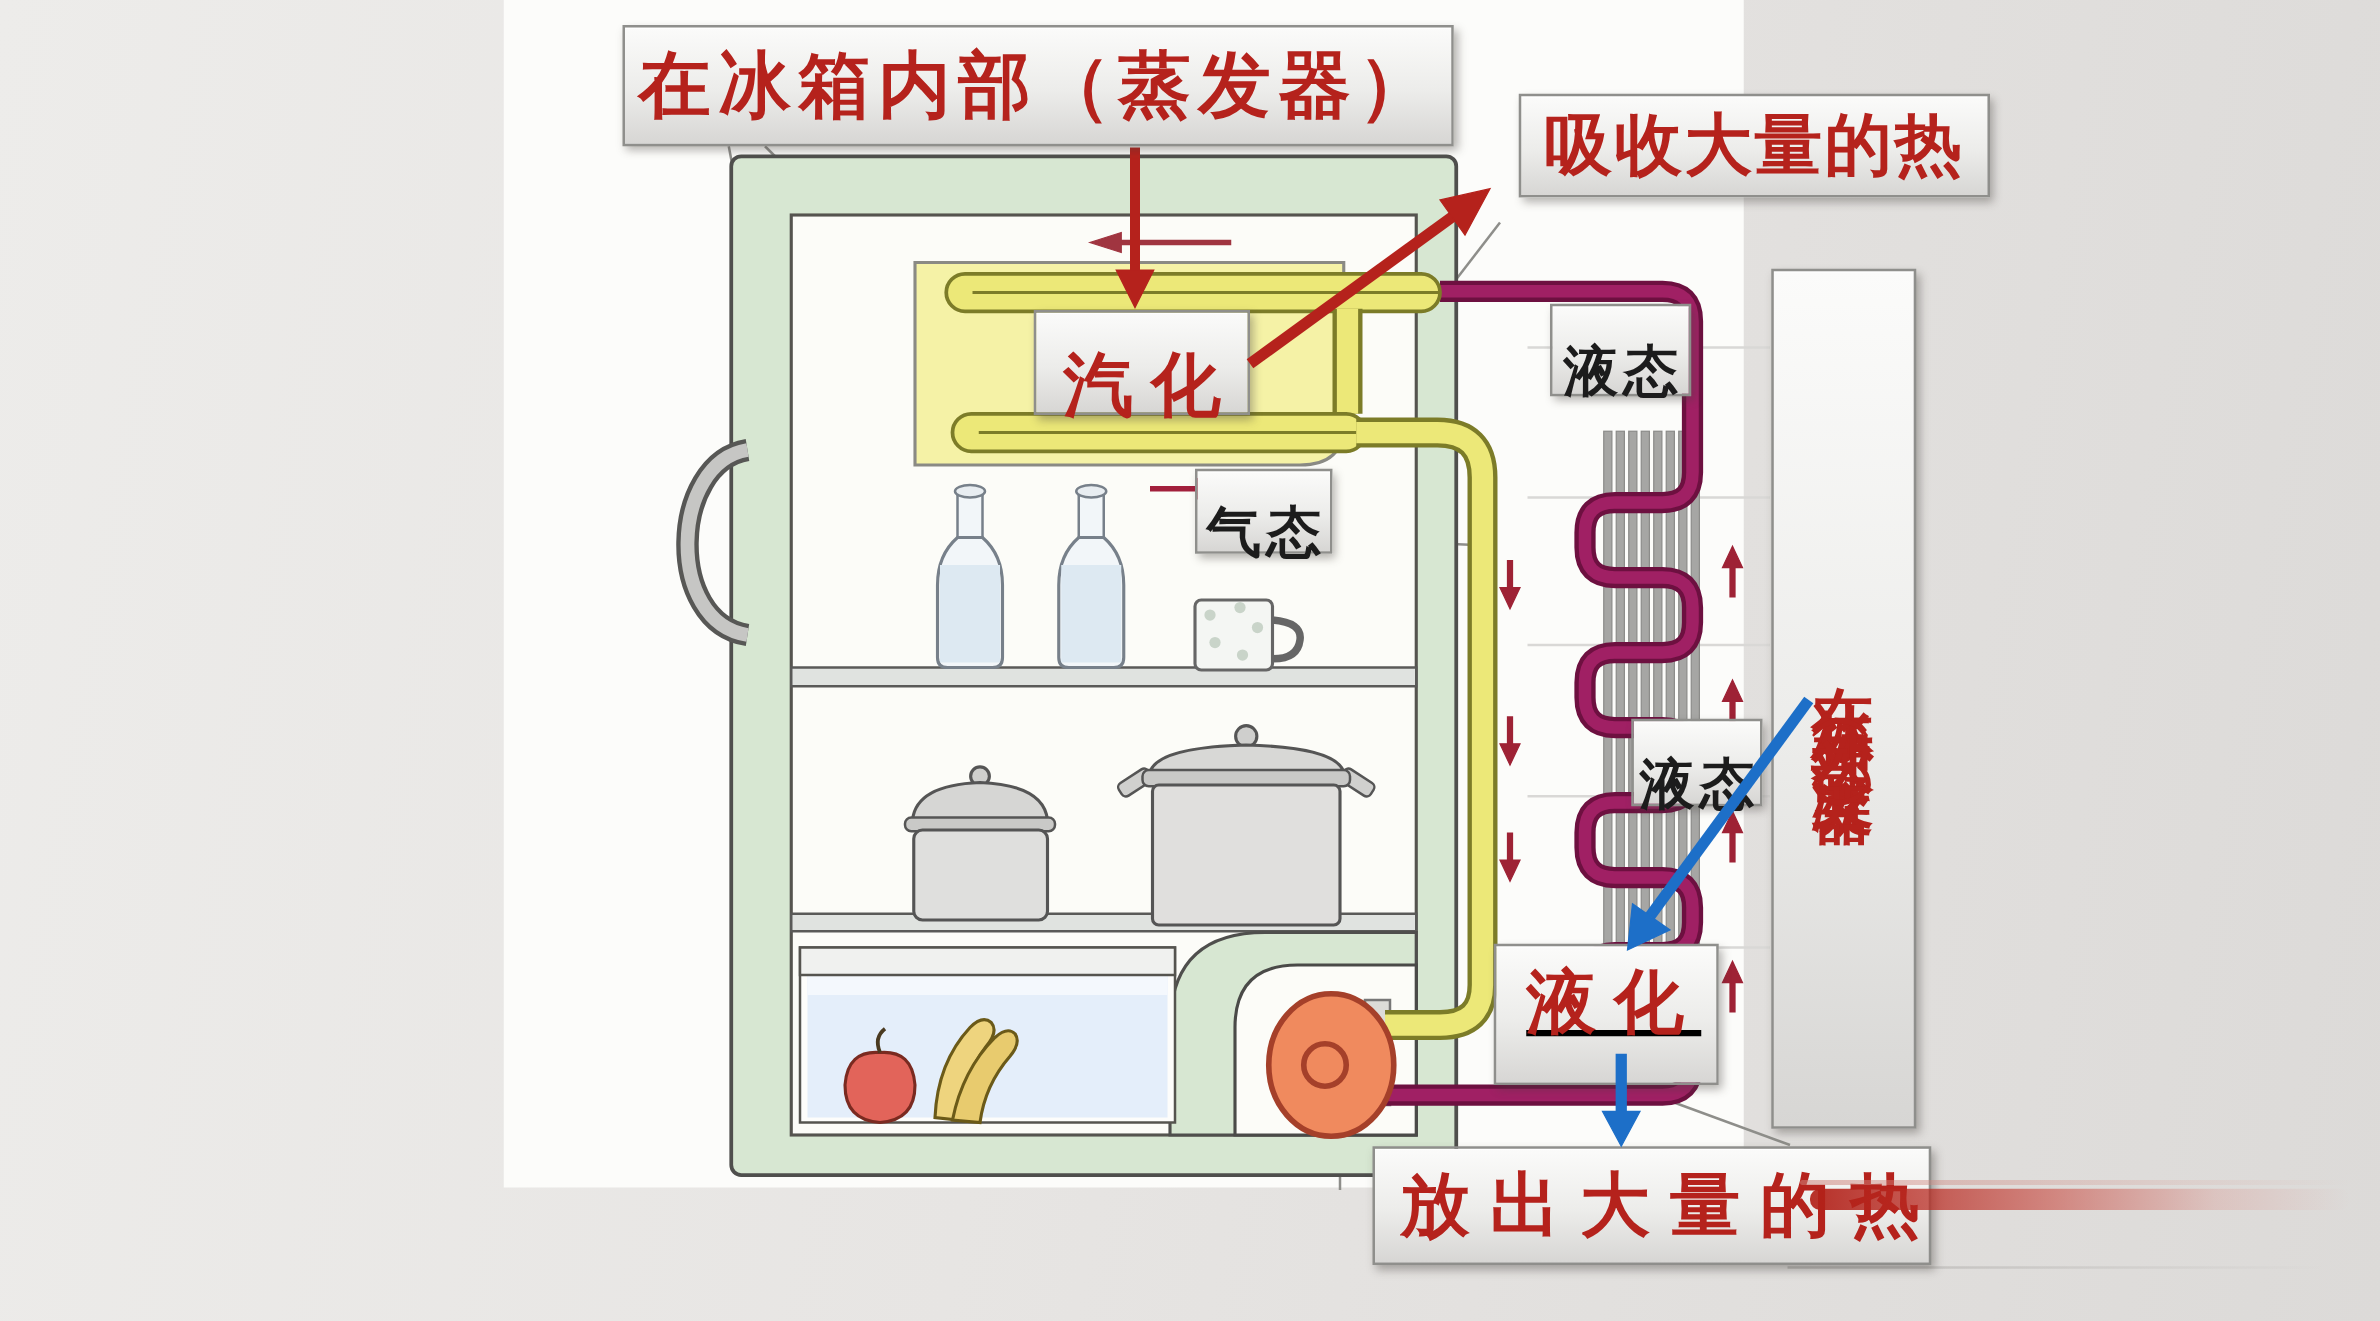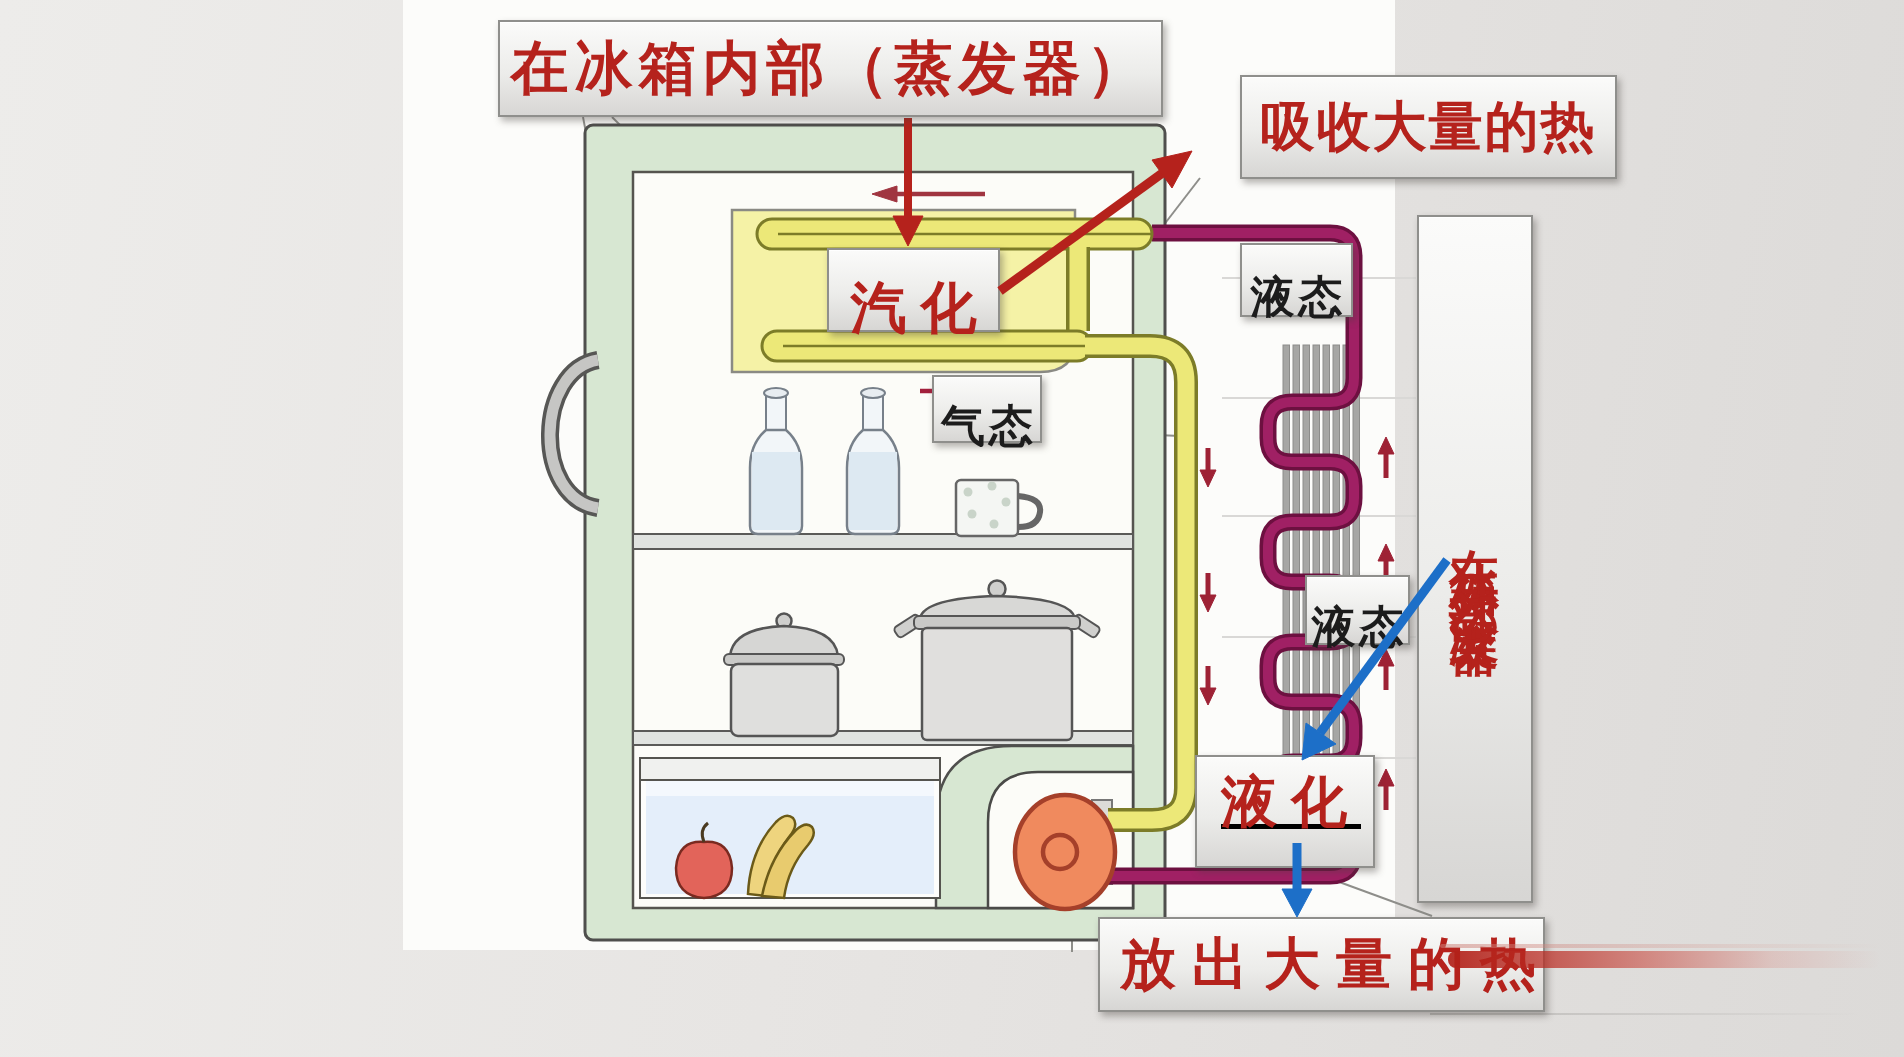--- a/index.html
+++ b/index.html
@@ -201,33 +201,33 @@
   <g fill="#b5221c" stroke="#b5221c">
     <line x1="908" y1="118" x2="908" y2="220" stroke-width="8"></line>
     <polygon points="893,216 923,216 908,246"></polygon>
   </g>
 </svg>
 
 <div class="labelbox" style="left:498px;top:20px;width:665px;height:97px;">
   <span class="red-cal t-big">在冰箱内部（蒸发器）</span>
 </div>
 
-<div class="labelbox" style="left:1240px;top:75px;width:377px;height:104px;">
+<div class="labelbox" style="left:1215px;top:75px;width:377px;height:83px;">
   <span class="red-cal t-absorb">吸收大量的热</span>
 </div>
 
 <div class="labelbox" style="left:827px;top:248px;width:173px;height:84px;">
   <span class="red-cal t-mid" style="text-indent:14px;">汽化</span>
 </div>
 
 <div class="labelbox" style="left:1240px;top:243px;width:113px;height:74px;">
   <span class="black-cal t-small" style="text-indent:4px;">液态</span>
 </div>
 
-<div class="labelbox" style="left:932px;top:375px;width:110px;height:68px;">
+<div class="labelbox" style="left:956px;top:375px;width:110px;height:68px;">
   <span class="black-cal t-small" style="text-indent:4px;">气态</span>
 </div>
 
 <div class="labelbox" style="left:1305px;top:575px;width:105px;height:70px;">
   <span class="black-cal t-small" style="text-indent:4px;">液态</span>
 </div>
 
 <div class="labelbox vert" style="left:1417px;top:215px;width:116px;height:688px;">
   <span class="red-cal">在冰箱外部（冷凝器）</span>
 </div>

